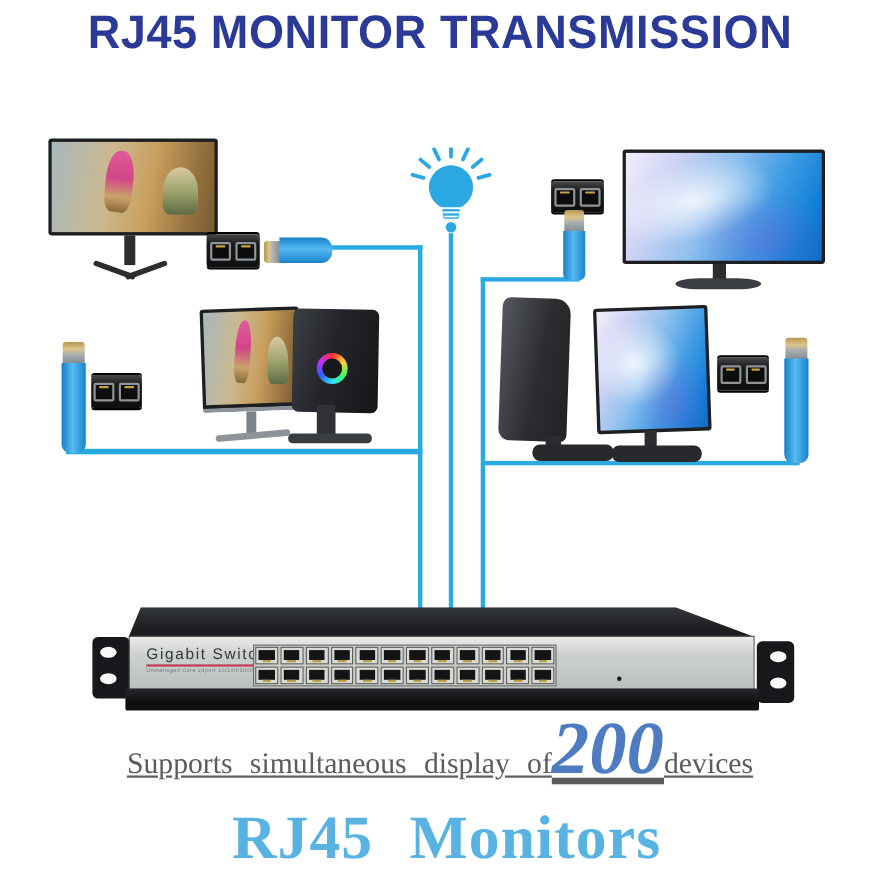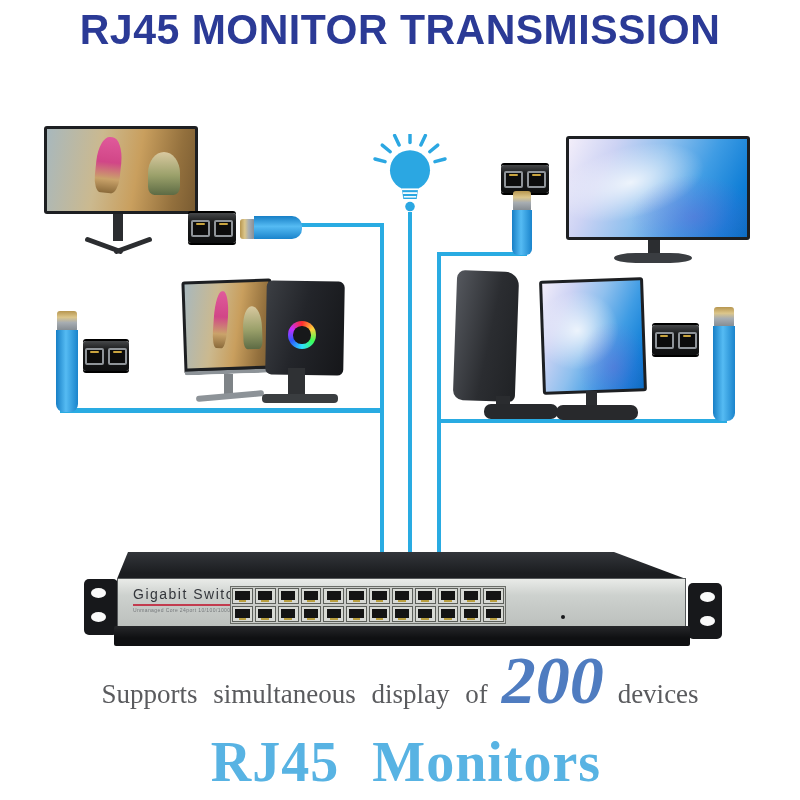--- a/index.html
+++ b/index.html
@@ -73,22 +73,22 @@
   .ports{position:absolute;left:230px;top:586px;width:276px;height:38px;z-index:4;
     display:grid;grid-template-columns:repeat(12,1fr);grid-template-rows:1fr 1fr;gap:2px;
     background:#caccc8;padding:1px;box-sizing:border-box;border:1px solid #6a6d68;}
   .port{position:relative;background:#d8dad5;border:1px solid #5c5f5a;box-sizing:border-box;}
   .port::before{content:"";position:absolute;left:12%;top:14%;width:76%;height:62%;background:#141414;}
   .port::after{content:"";position:absolute;left:30%;bottom:6%;width:40%;height:14%;background:#b99f3f;}
   .pwr-led{position:absolute;left:561px;top:615px;width:4px;height:4px;border-radius:50%;background:#17181b;z-index:4;}
 
   
   .support{position:absolute;left:0;right:0;top:650px;display:flex;justify-content:center;
-    align-items:baseline;gap:14px;font-family:"Liberation Serif",serif;color:#5a5b5e;
-    font-size:27px;z-index:2;}
+    align-items:baseline;font-family:"Liberation Serif",serif;color:#5a5b5e;
+    font-size:27px;z-index:2;text-decoration:underline;}
   .support .pre{word-spacing:9px;}
   .support .num{font-size:68px;font-style:italic;font-weight:700;color:#4f7cc0;line-height:0.9;}
   .support .suf{}
   .footer{position:absolute;left:0;right:0;top:730px;text-align:center;z-index:2;
     font-family:"Liberation Serif",serif;font-weight:700;font-size:56px;color:#58b3e3;
     letter-spacing:1px;word-spacing:18px;padding-left:12px;}
 </style>
 </head>
 <body>
 

